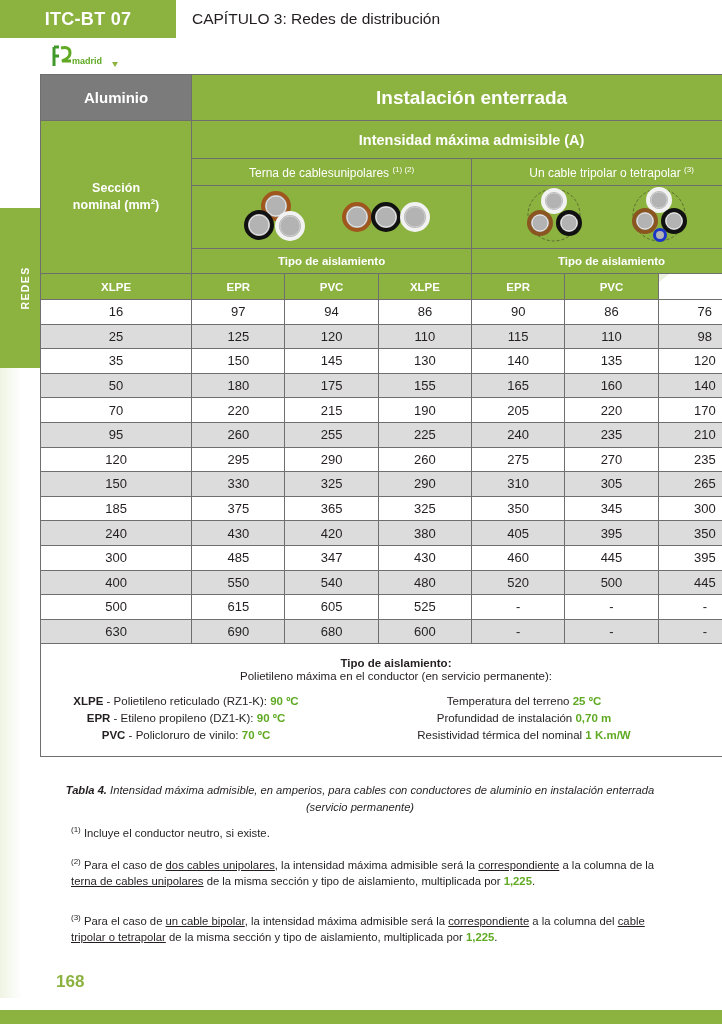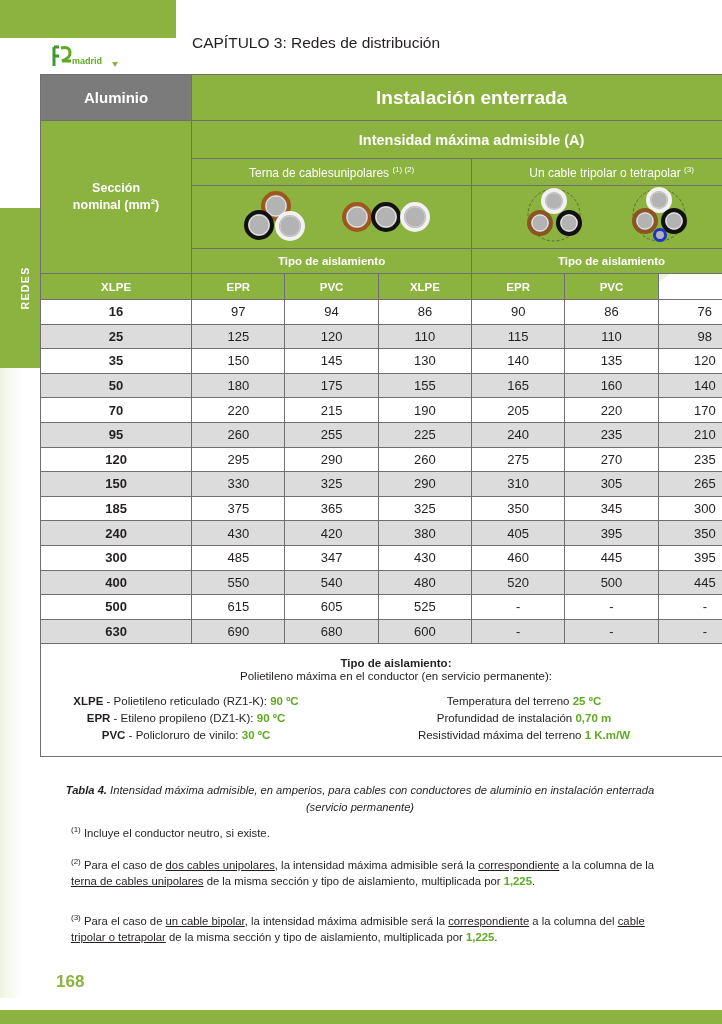--- a/index.html
+++ b/index.html
@@ -12,21 +12,21 @@
   #top-bar{position:absolute;left:0;top:0;width:722px;height:38px;}
   #top-bar-green{position:absolute;left:0;top:0;width:176px;height:38px;background:#8cb23f;}
   #doc-code{
     position:absolute;left:0;top:0;width:176px;height:38px;
     display:flex;align-items:center;justify-content:center;
     color:#ffffff;font-size:18px;font-weight:bold;letter-spacing:.3px;
   }
   #chapter-title{
     position:absolute;left:192px;top:0;height:38px;
     display:flex;align-items:center;
-    color:#231f20;font-size:15.5px;margin-top:24px;
+    color:#231f20;font-size:15.5px;
   }
   
   #logo{position:absolute;left:50px;top:44px;width:80px;height:28px;}
   
   #side-tab{
     position:absolute;left:0px;top:208px;width:50px;height:160px;
     background:#8cb23f;
   }
   #side-tab-label{
     position:absolute;left:-55px;top:68px;width:160px;height:24px;
@@ -62,21 +62,21 @@
   .gray-head{background:#7b7b7b;color:#ffffff;font-size:15px;font-weight:bold;height:45px;}
   .green-title{background:#8cb23f;color:#ffffff;font-size:19px;font-weight:bold;height:45px;}
   .green-sub{background:#8cb23f;color:#ffffff;font-size:14.5px;font-weight:bold;height:37px;}
   .green-grp{background:#8cb23f;color:#ffffff;font-size:12px;font-weight:normal;height:26px;}
   .green-ins{background:#8cb23f;color:#ffffff;font-size:11.5px;font-weight:bold;height:25px;}
   .green-iso{background:#8cb23f;color:#ffffff;font-size:11.5px;font-weight:bold;height:24px;}
   .green-pic{background:#8cb23f;height:61px;}
   .sec-col{background:#8cb23f;color:#ffffff;font-size:12.5px;font-weight:bold;line-height:1.35;margin-left:40px;}
   .sup{font-size:8px;vertical-align:super;}
   .dcell{font-size:13px;color:#231f20;height:23.6px;background:#ffffff;}
-  .dcell.sec{font-weight:bold;}
+  .dcell.sec{font-weight:normal;}
   tr.alt .dcell{background:#dcdcdc;}
   
   #legend-cell{background:#ffffff;height:112px;text-align:left;padding:9px 0 0 12px;}
   .lg-title{font-size:11.5px;font-weight:bold;color:#231f20;}
   .lg-line{font-size:11.5px;color:#231f20;margin-top:1px;}
   .lg-cols{display:flex;margin-top:11px;gap:48px;}
   .lg-left{width:290px;}
   .lg-right{width:290px;}
   .lg-row{font-size:11.5px;color:#231f20;line-height:1.45;}
   .g{color:#5faa22;font-weight:bold;}
@@ -101,20 +101,21 @@
     position:absolute;left:56px;top:972px;
     font-size:17px;font-weight:bold;color:#8cb23f;
   }
   #bottom-bar{position:absolute;left:0;top:1010px;width:722px;height:14px;background:#8cb23f;}
 </style>
 </head>
 <body>
 
 <div id="top-bar">
   <div id="top-bar-green"></div>
+  <div id="doc-code">ITC-BT 07</div>
   <div id="chapter-title">CAPÍTULO 3: Redes de distribución</div>
 </div>
 
 <div id="logo">
   <svg width="80" height="28" viewBox="0 0 80 28">
     <path d="M4 3 L4 22 M4 3 L9 3 M4 12 L9 12" stroke="#3f9a2a" stroke-width="3" fill="none"></path>
     <path d="M11 4 q9 -2 9 5 q0 5 -8 8 l9 0" stroke="#5faa22" stroke-width="3" fill="none"></path>
     <text x="22" y="20" font-family="'Liberation Sans',sans-serif" font-size="9" font-weight="bold" fill="#5faa22">madrid</text>
     <path d="M62 18 l6 0 l-3 5 z" fill="#8cb23f"></path>
   </svg>
@@ -339,26 +340,26 @@
     </tr>
 
     <tr>
       <td id="legend-cell" colspan="7">
         <div class="lg-title">Tipo de aislamiento:</div>
         <div class="lg-line">Polietileno máxima en el conductor (en servicio permanente):</div>
         <div class="lg-cols">
           <div class="lg-left">
             <div class="lg-row"><span class="b">XLPE</span><span> - Polietileno reticulado (RZ1-K): </span><span class="g">90 ºC</span></div>
             <div class="lg-row"><span class="b">EPR</span><span> - Etileno propileno (DZ1-K): </span><span class="g">90 ºC</span></div>
-            <div class="lg-row"><span class="b">PVC</span><span> - Policloruro de vinilo: </span><span class="g">30 ºC</span></div>
+            <div class="lg-row"><span class="b">PVC</span><span> - Policloruro de vinilo: </span><span class="g">70 ºC</span></div>
           </div>
           <div class="lg-right">
             <div class="lg-row"><span>Temperatura del terreno </span><span class="g">25 ºC</span></div>
             <div class="lg-row"><span>Profundidad de instalación </span><span class="g">0,70 m</span></div>
-            <div class="lg-row"><span>Resistividad máxima del terreno </span><span class="g">1 K.m/W</span></div>
+            <div class="lg-row"><span>Resistividad térmica del nominal </span><span class="g">1 K.m/W</span></div>
           </div>
         </div>
       </td>
     </tr>
   </tbody>
 </table>
 
 <div id="caption">
   <b>Tabla 4.</b><span> Intensidad máxima admisible, en amperios, para cables con conductores de aluminio en instalación enterrada (servicio permanente)</span>
 </div>

